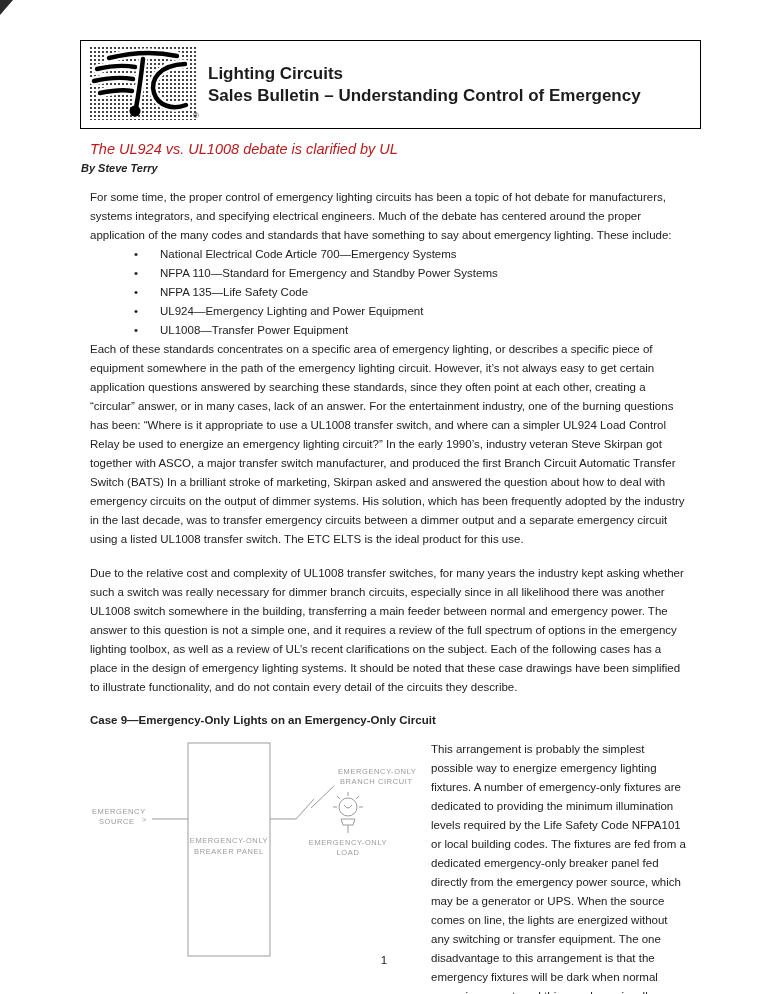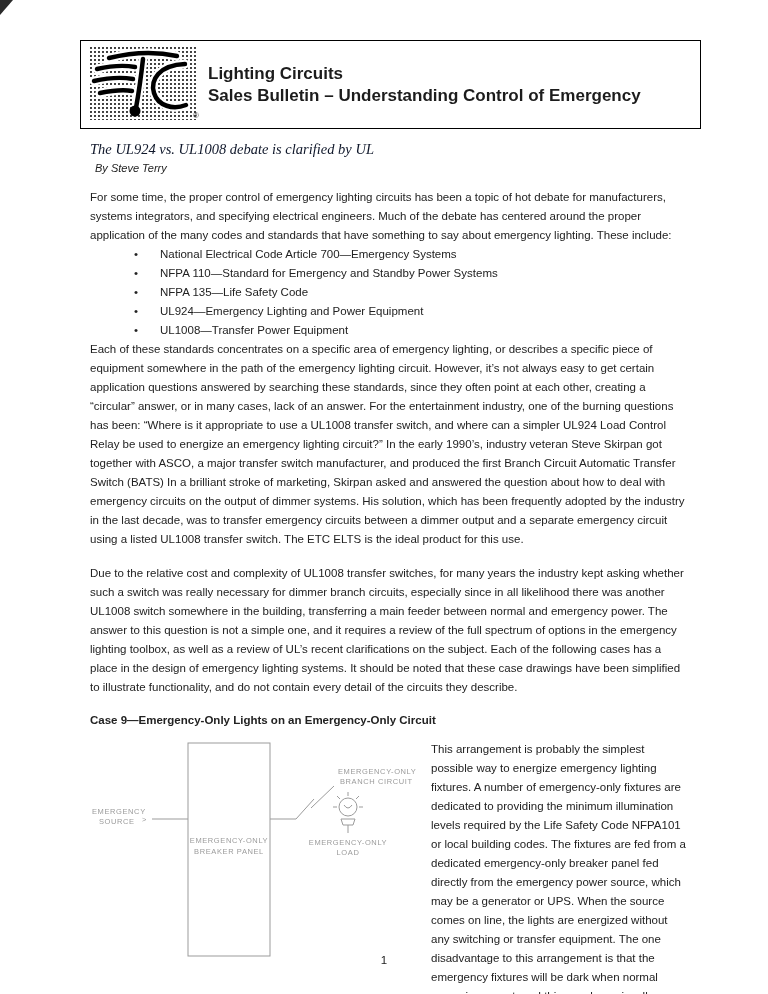--- a/index.html
+++ b/index.html
@@ -30,25 +30,25 @@
     position:absolute; left:112px; top:70px;
     font-size:8px; color:#333;
   }
   .header-title {
     font-weight:bold; font-size:17px; line-height:21.5px;
     padding-left:2px; width:480px;
   }
   .header-title span { display:block; }
   .subtitle {
     position:absolute; left:90px; top:141px;
-    font-style:italic; font-size:14.5px; color:#0f172a;font-family:Liberation Serif, serif;
+    font-style:italic; font-size:14.5px; color:#b91c1c;
   }
   .byline {
-    position:absolute; left:95px; top:162px;
-    font-style:italic; font-size:11px; color:#222;
+    position:absolute; left:81px; top:162px;
+    font-style:italic; font-size:11px; color:#222;font-weight:bold;
   }
   .body-copy {
     position:absolute; left:90px; top:188px; width:597px;
     font-size:11.5px; line-height:19px; color:#222;
   }
   ul.standards { list-style:none; padding-left:44px; }
   ul.standards li { position:relative; padding-left:26px; }
   ul.standards li::before {
     content:"\2022";
     position:absolute; left:0; top:0;

